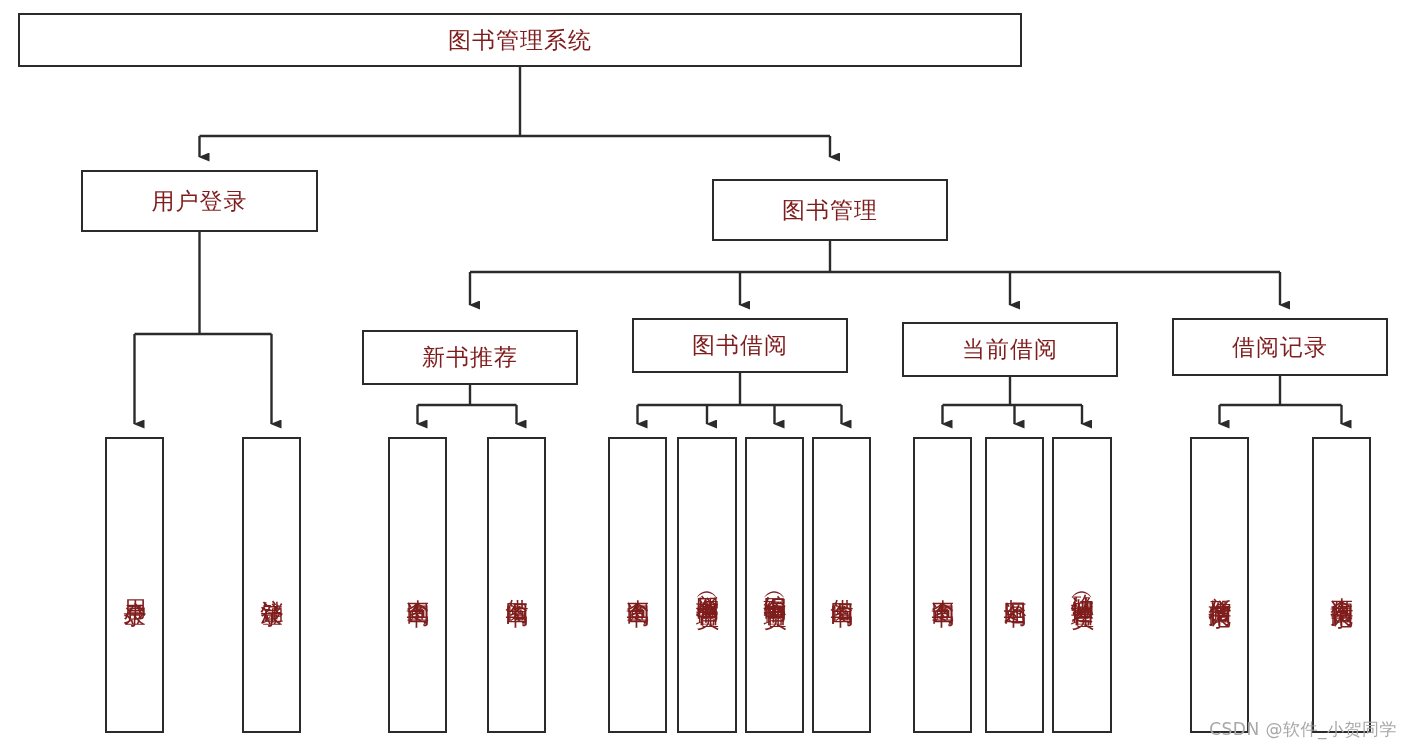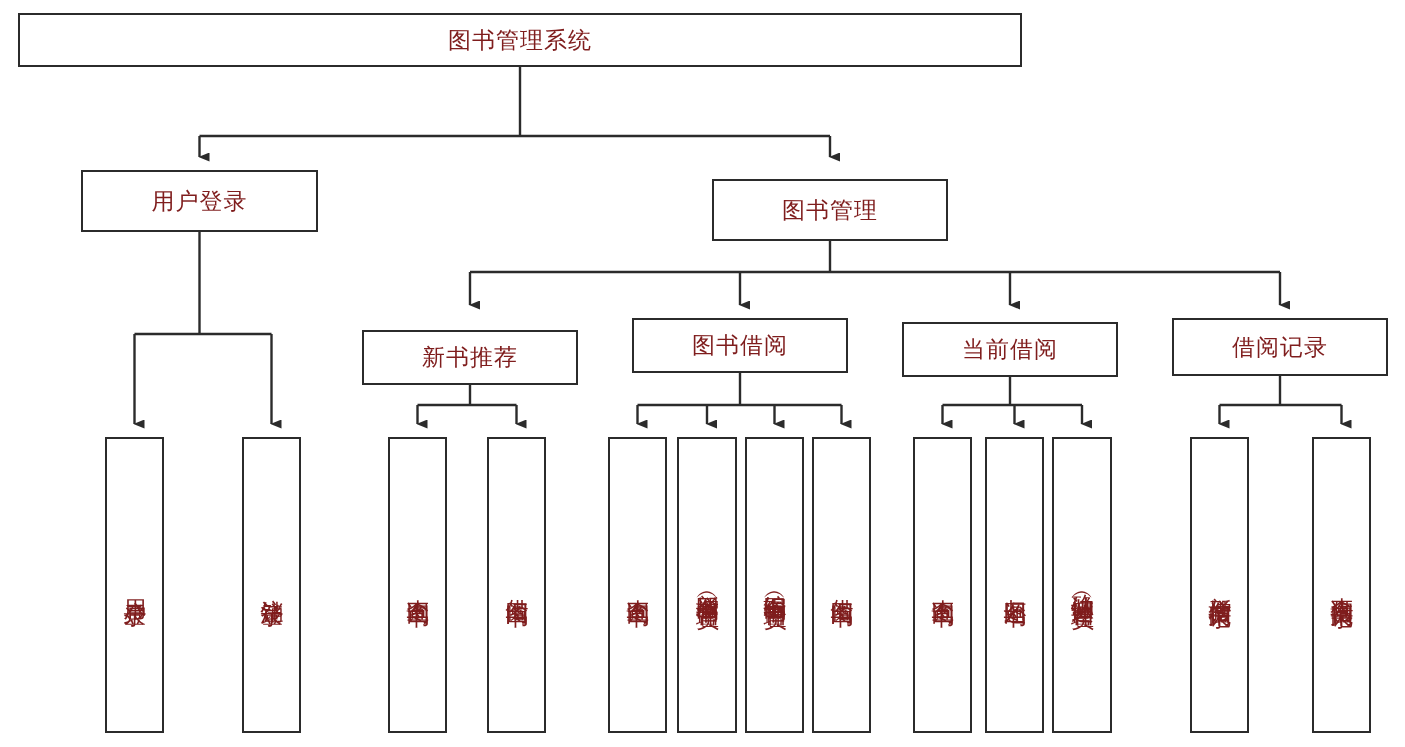--- a/index.html
+++ b/index.html
@@ -172,14 +172,15 @@
         <span class="node-label">确认归还（管理员）</span>
       </div>
       <div class="node vert" style="left: 1190px; top: 437px; width: 59px; height: 296px;">
         <span class="node-label">新增借阅记录</span>
       </div>
       <div class="node vert" style="left: 1312px; top: 437px; width: 59px; height: 296px;">
         <span class="node-label">查询借阅记录</span>
       </div>
     </div>
 
+  <div id="watermark">CSDN @软件_小贺同学</div>
 
 </div>
 
 </body></html>

